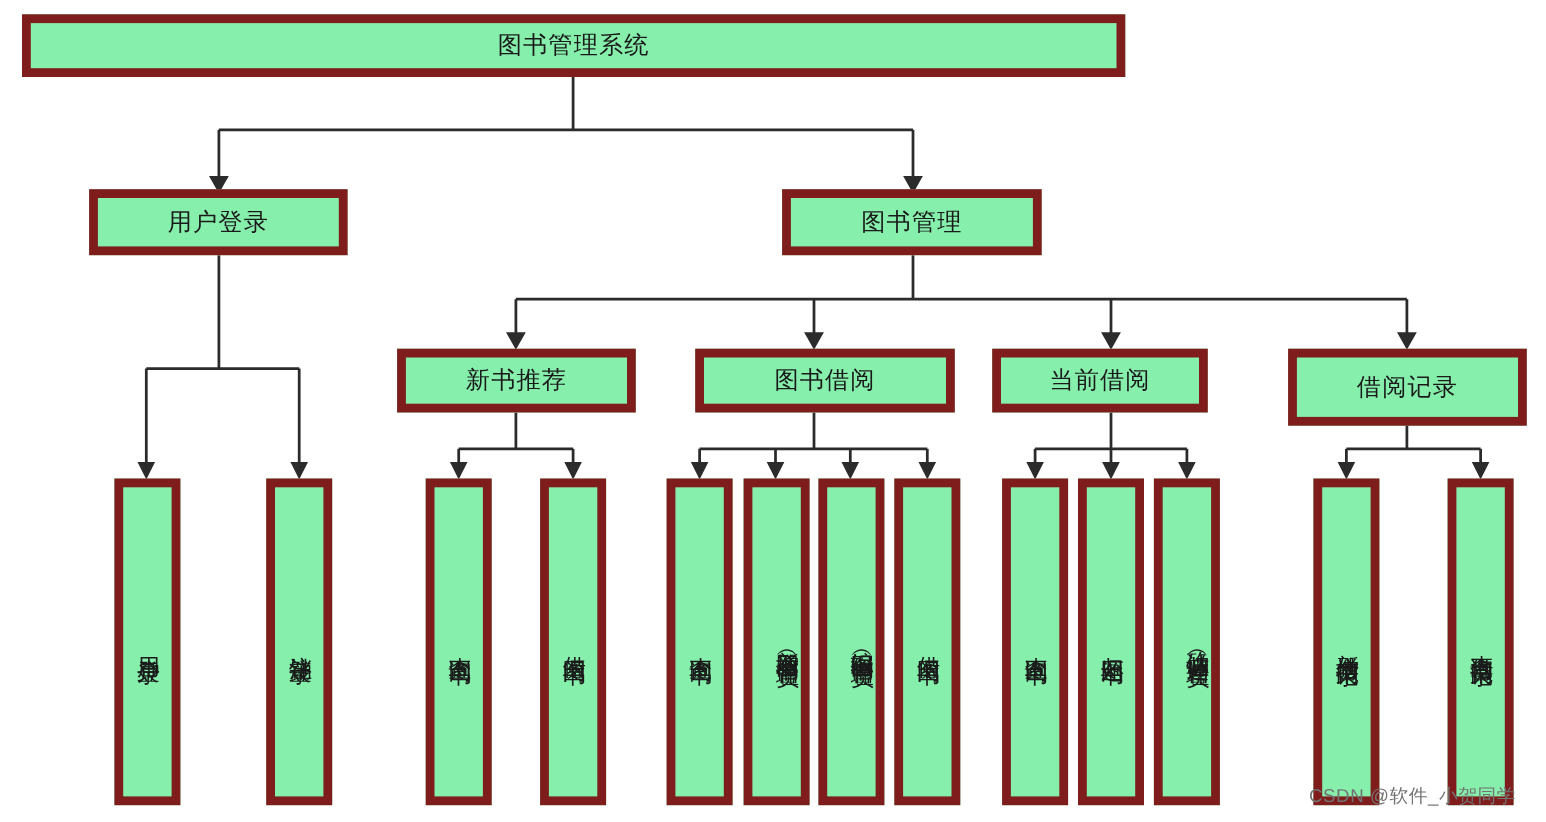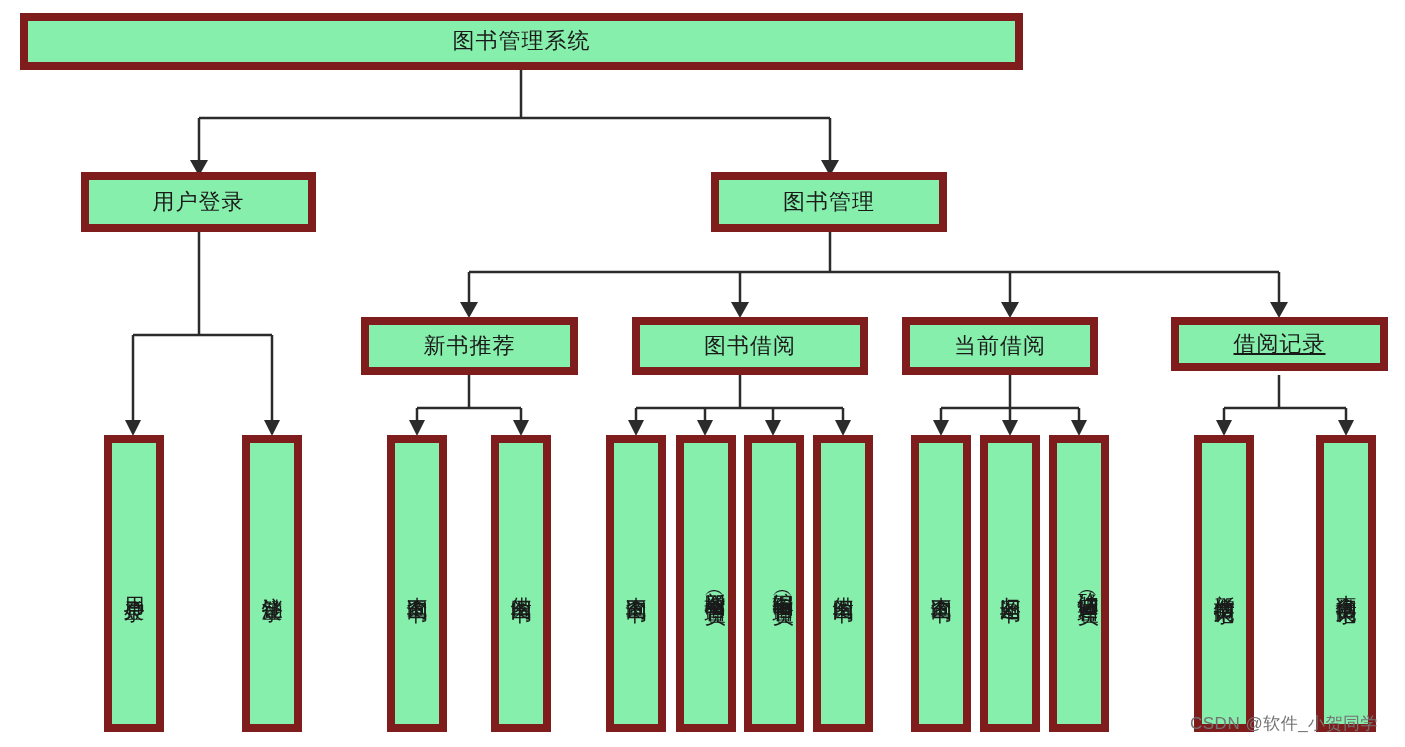--- a/index.html
+++ b/index.html
@@ -156,21 +156,21 @@
 
   <div class="node horiz" style="left:361px; top:317px; width:217px; height:58px;">
     <span>新书推荐</span>
   </div>
   <div class="node horiz" style="left:632px; top:317px; width:236px; height:58px;">
     <span>图书借阅</span>
   </div>
   <div class="node horiz" style="left:902px; top:317px; width:196px; height:58px;">
     <span>当前借阅</span>
   </div>
-  <div class="node horiz" style="left:1171px; top:317px; width:217px; height:54px;text-decoration:underline;">
+  <div class="node horiz" style="left:1171px; top:317px; width:217px; height:70px;">
     <span>借阅记录</span>
   </div>
 
   <div class="node vert mid" style="left:104px; top:435px; width:60px; height:297px;">
     <span>用户登录</span>
   </div>
   <div class="node vert mid" style="left:242px; top:435px; width:60px; height:297px;">
     <span>注销登录</span>
   </div>
 

